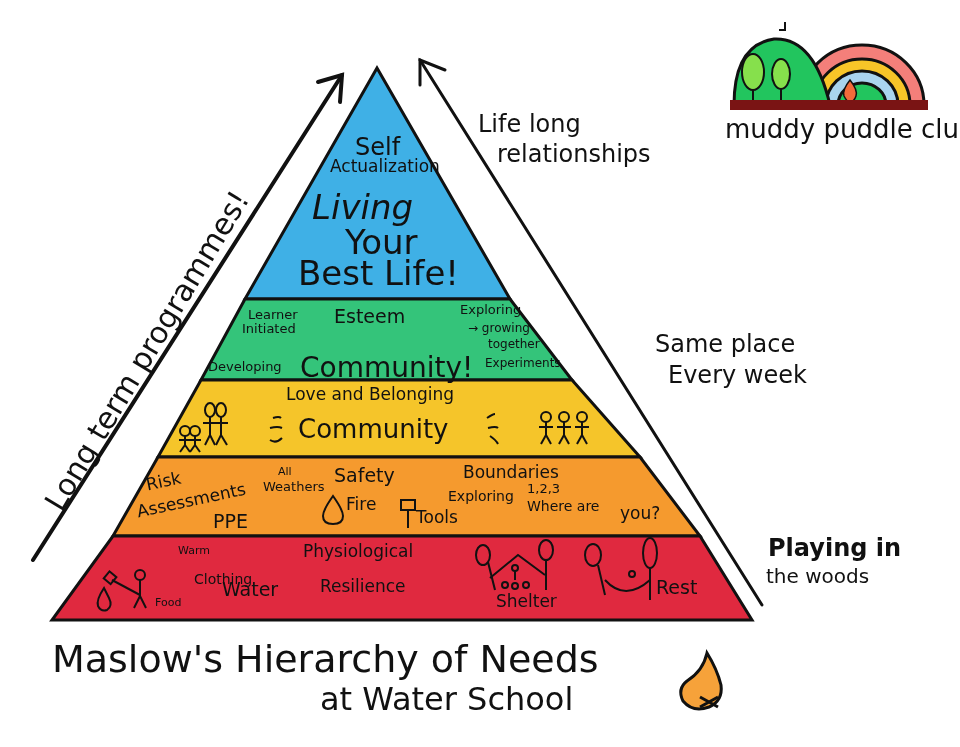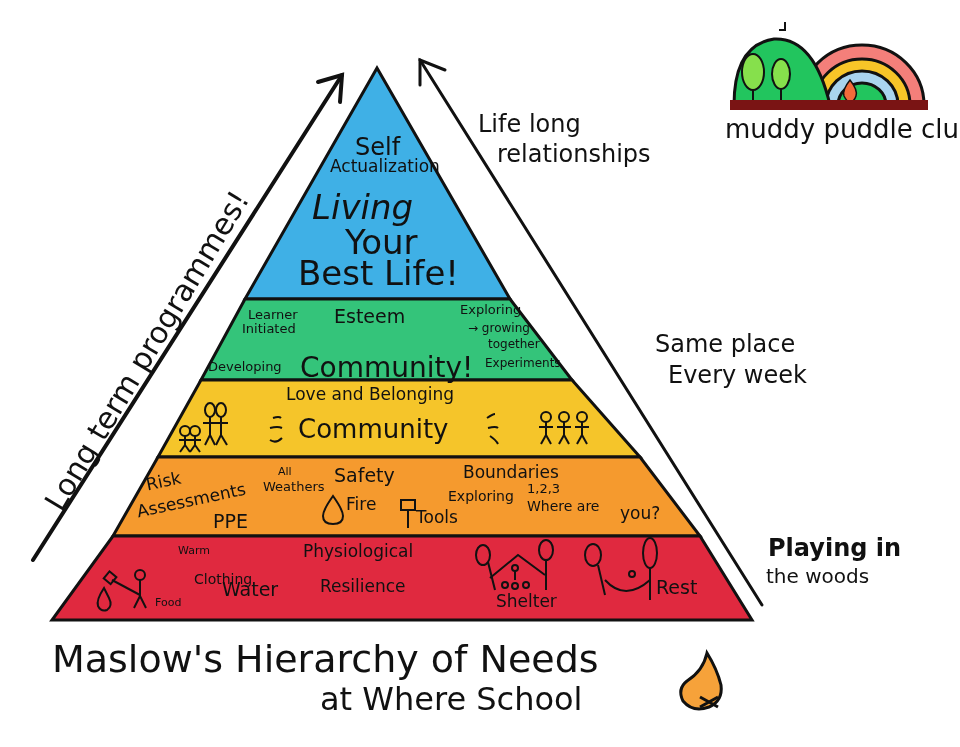--- a/index.html
+++ b/index.html
@@ -202,15 +202,15 @@
   <div class="t hand lbl-s" style="left:178px;top:545px;font-size:11px;">Warm</div>
   <div class="t hand lbl-s" style="left:194px;top:560px;font-size:14px;margin-top:12px;">Clothing</div>
   <div class="t hand lbl-m" style="left:303px;top:543px;">Physiological</div>
   <div class="t hand lbl-s" style="left:155px;top:597px;font-size:11px;">Food</div>
   <div class="t hand lbl-m" style="left:222px;top:580px;font-size:19px;">Water</div>
   <div class="t hand lbl-m" style="left:320px;top:578px;">Resilience</div>
   <div class="t hand lbl-m" style="left:496px;top:593px;">Shelter</div>
   <div class="t hand lbl-m" style="left:656px;top:578px;font-size:19px;">Rest</div>
 
   <div class="t hand" style="left:52px;top:640px;font-size:38px;">Maslow's Hierarchy of Needs</div>
-  <div class="t hand" style="left:320px;top:683px;font-size:32px;">at Where School</div>
+  <div class="t hand" style="left:320px;top:683px;font-size:32px;">at Water School</div>
 
 </div>
 
 </body></html>

